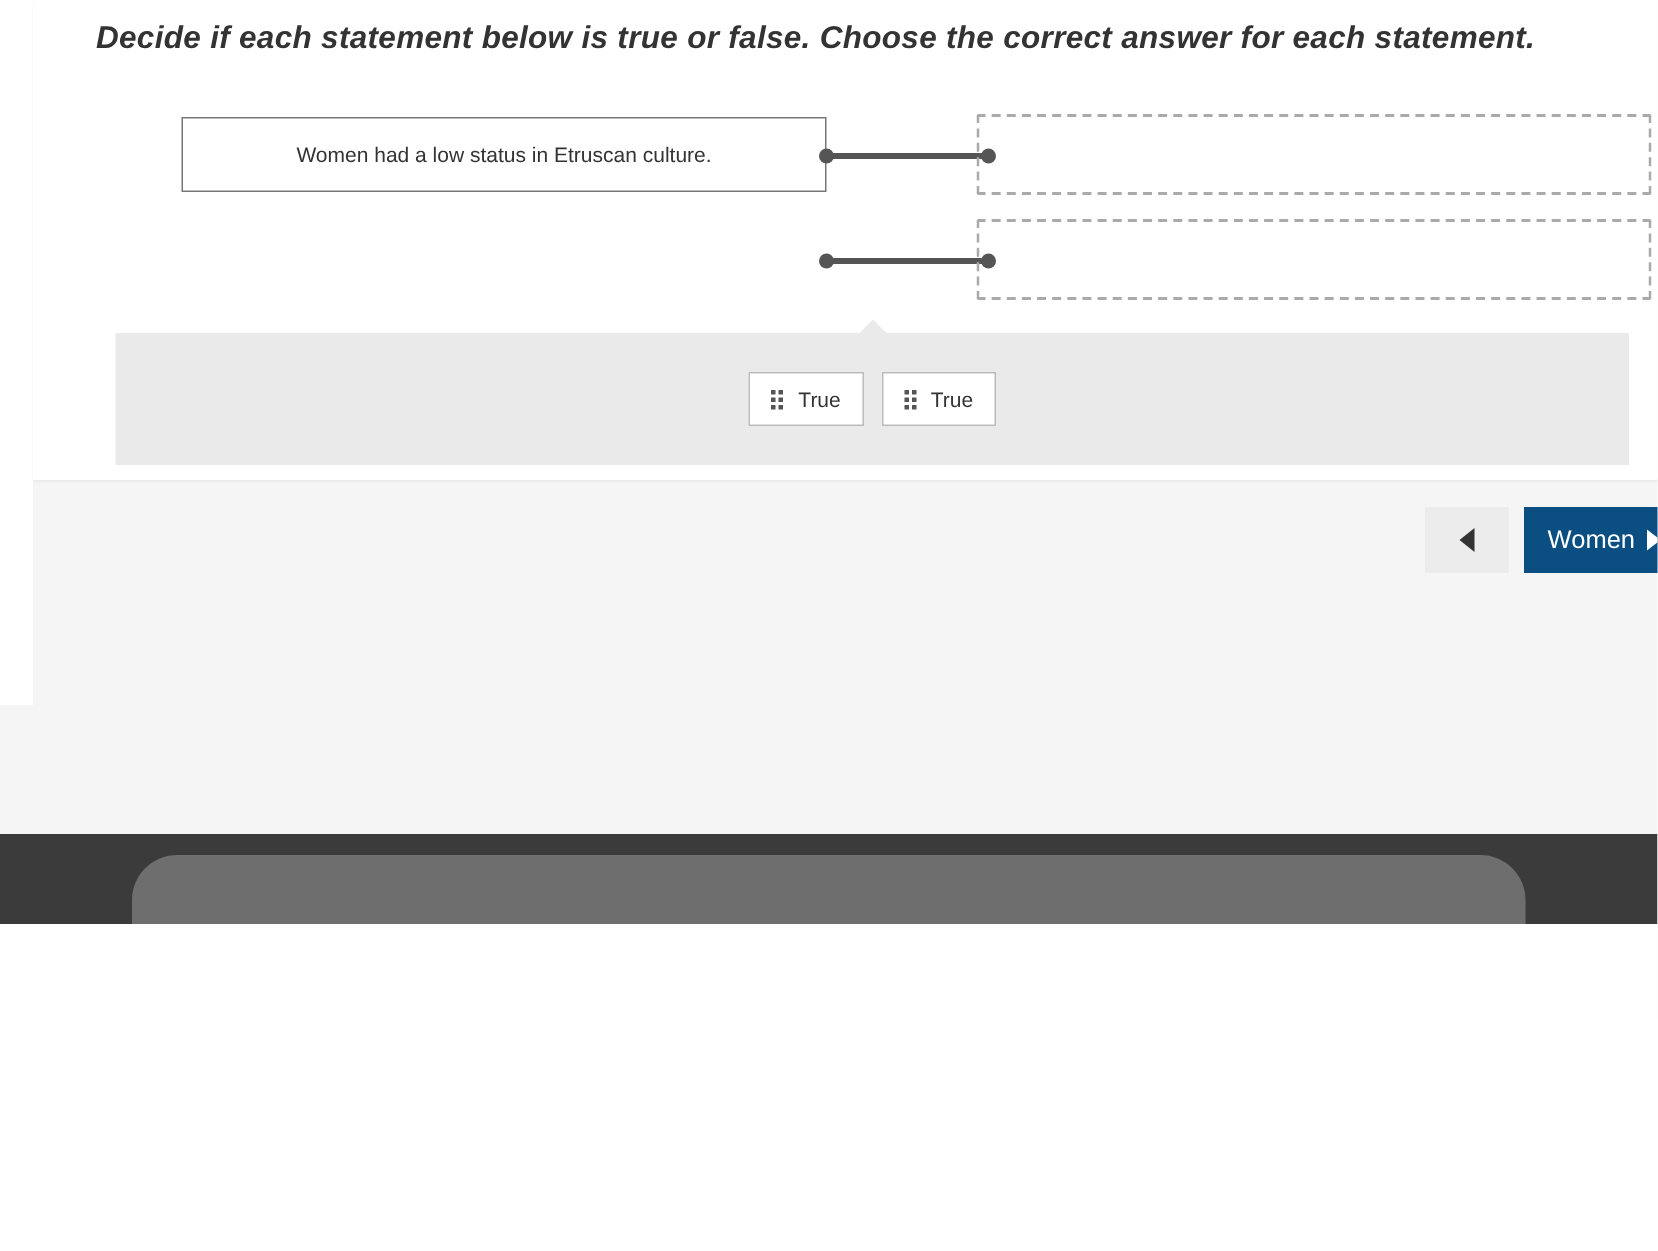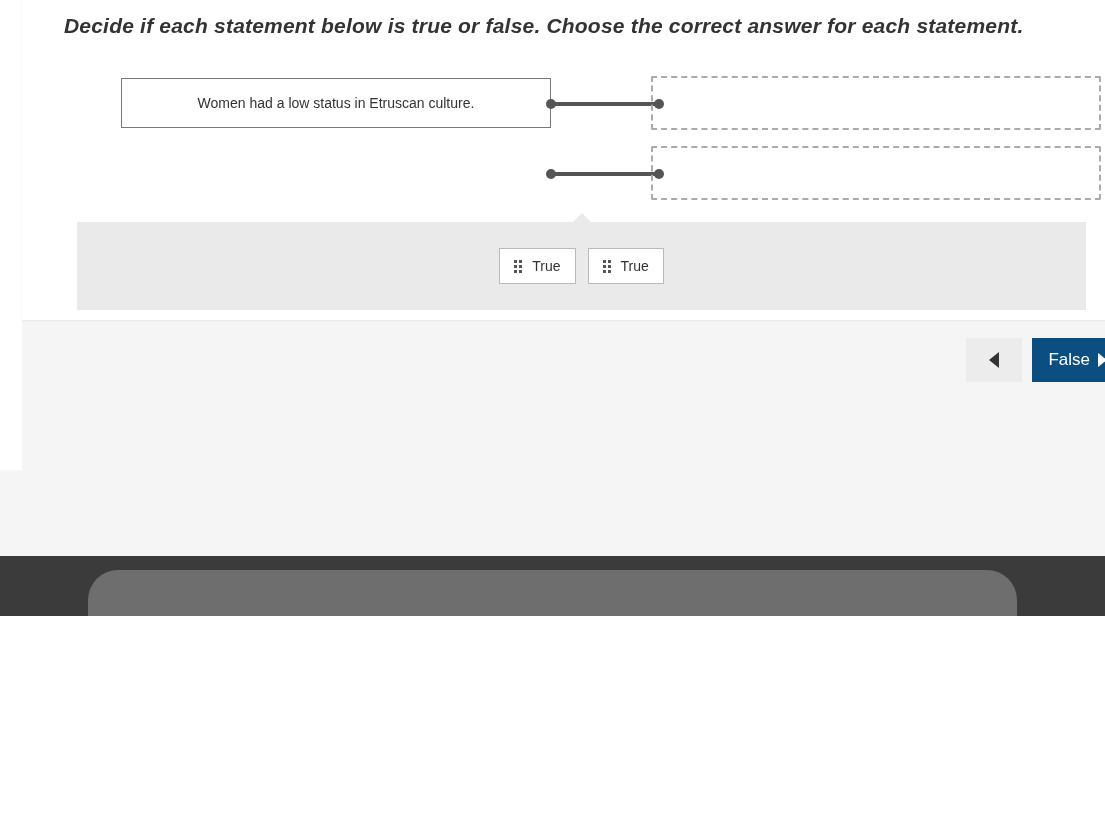--- a/index.html
+++ b/index.html
@@ -83,21 +83,21 @@
           <span>True</span>
         </div>
       </div>
     </div>
 
     <div class="nav">
       <button class="btn-prev">
         <span class="tri"></span>
       </button>
       <button class="btn-next">
-        <span>False</span>
+        <span>Women</span>
         <span class="tri"></span>
       </button>
     </div>
   </div>
 
   <div class="bottom-bar"></div>
   <div class="bottom-pill"></div>
 </div>
 
 </body></html>

